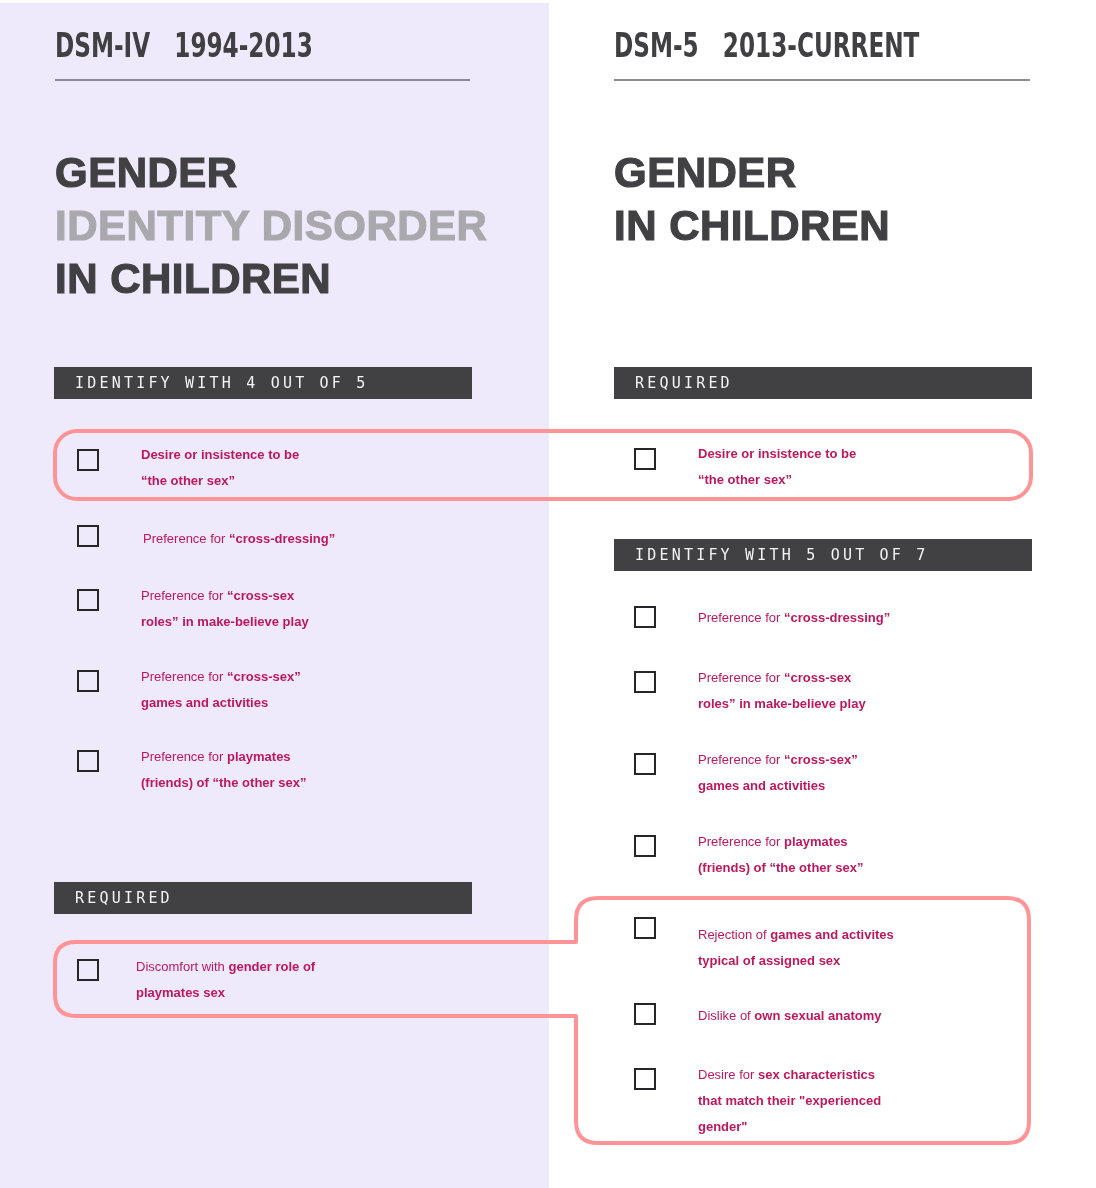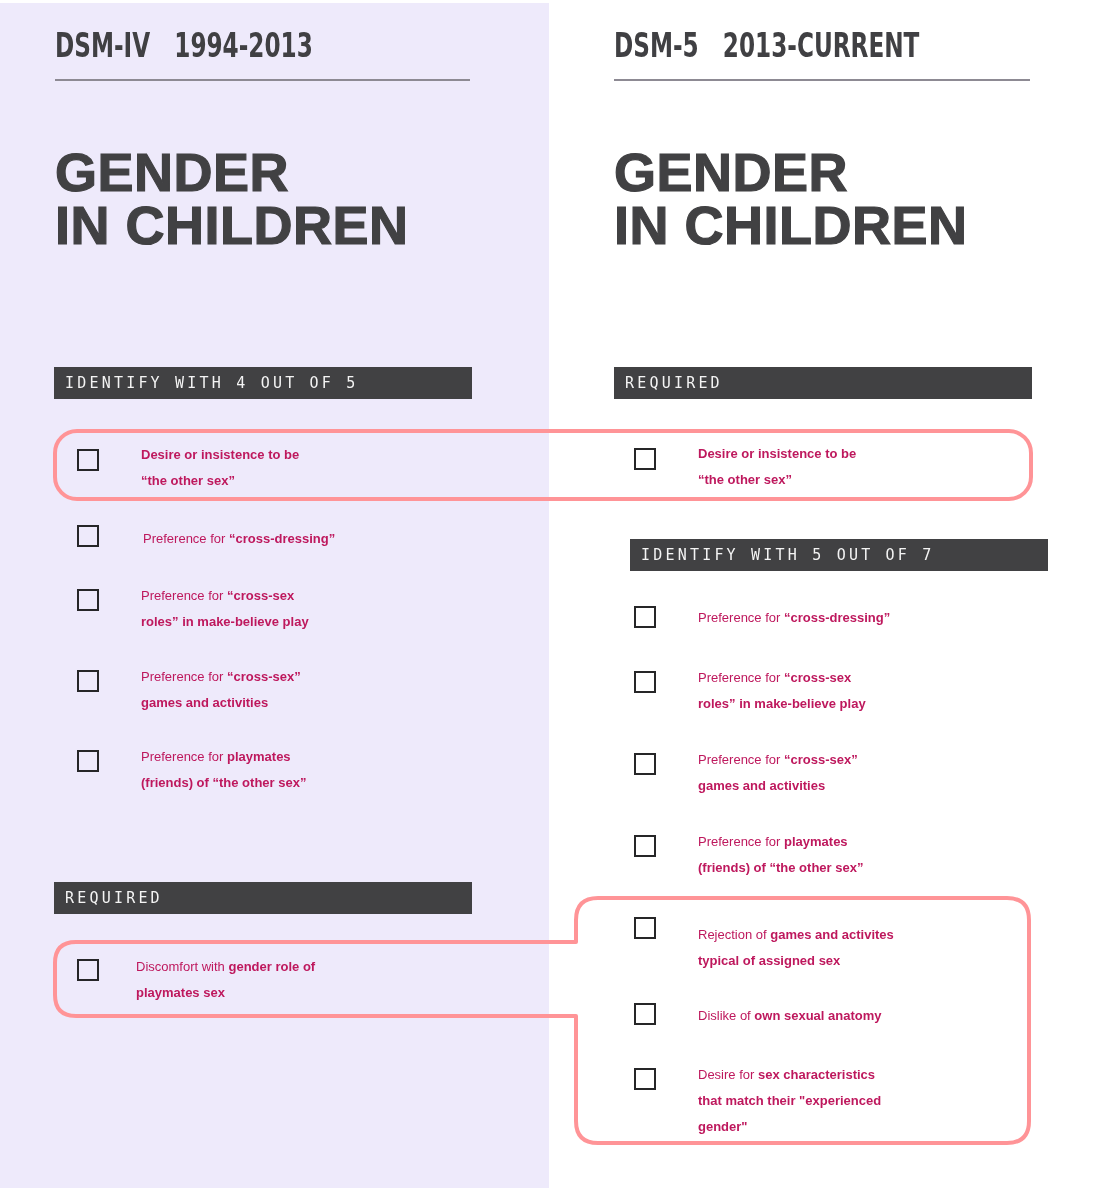--- a/index.html
+++ b/index.html
@@ -20,35 +20,35 @@
     color: #404043;
     transform: scaleX(0.78); transform-origin: left top;
     white-space: pre;
   }
   .era-rule {
     position: absolute; top: 79px; height: 2px; background: #8d8a93;
   }
   .title {
     position: absolute; top: 146px;
     font-family: "Liberation Sans", sans-serif;
-    font-weight: 900; font-size: 54px; line-height: 53px;
+    font-weight: 900; font-size: 42px; line-height: 53px;
     letter-spacing: 0.5px;
     -webkit-text-stroke: 1.2px currentColor;
   }
   .title div { white-space: nowrap; }
   .t-dark { color: #414143; }
   .t-grey { color: #a9a9ad; }
   .t-pink { color: #FF9497; }
 
   .bar {
     position: absolute; height: 32px; background: #414143;
     color: #f4f4f4;
     font-family: "DejaVu Sans Mono", monospace; font-size: 15px;
     letter-spacing: 3.2px; line-height: 32px;
-    padding-left: 11px; box-sizing: border-box;
+    padding-left: 21px; box-sizing: border-box;
     white-space: nowrap;
   }
 
   .item { position: absolute; }
   .cb {
     position: absolute; width: 22px; height: 22px;
     border: 2px solid #262628; box-sizing: border-box; background: transparent;
   }
   .txt {
     position: absolute; font-size: 13px; line-height: 26px;
@@ -64,31 +64,32 @@
 <div class="left-bg"></div>
 
 <div class="era" style="left:55px;">DSM-IV   1994-2013</div>
 <div class="era-rule" style="left:55px;width:415px;"></div>
 
 <div class="era" style="left:614px;">DSM-5   2013-CURRENT</div>
 <div class="era-rule" style="left:614px;width:416px;"></div>
 
 <div class="title" style="left:55px;">
   <div class="t-dark">GENDER</div>
+  <div class="t-grey">IDENTITY DISORDER</div>
   <div class="t-dark">IN CHILDREN</div>
 </div>
 
 <div class="title" style="left:614px;">
   <div class="t-dark">GENDER</div>
   <div class="t-dark">IN CHILDREN</div>
 </div>
 
 <div class="bar" style="left:54px;top:367px;width:418px;">IDENTIFY WITH 4 OUT OF 5</div>
 <div class="bar" style="left:614px;top:367px;width:418px;">REQUIRED</div>
-<div class="bar" style="left:630px;top:539px;width:418px;">IDENTIFY WITH 5 OUT OF 7</div>
+<div class="bar" style="left:614px;top:539px;width:418px;">IDENTIFY WITH 5 OUT OF 7</div>
 <div class="bar" style="left:54px;top:882px;width:418px;">REQUIRED</div>
 
 <svg class="outline" width="1096" height="1188">
   <rect x="55" y="431" width="976" height="68" rx="22" ry="22" fill="none" stroke="#FF9497" stroke-width="4"></rect>
   <path d="M 576 942 L 576 920 Q 576 898 598 898 L 1007 898 Q 1029 898 1029 920 L 1029 1121 Q 1029 1143 1007 1143 L 598 1143 Q 576 1143 576 1121 L 576 1016 L 76 1016 Q 55 1016 55 995 L 55 963 Q 55 942 76 942 Z" fill="none" stroke="#FF9497" stroke-width="4" stroke-linejoin="round"></path>
 </svg>
 
 <div class="item">
   <div class="cb" style="left:77px;top:449px;"></div>
   <div class="txt" style="left:141px;top:442px;">

